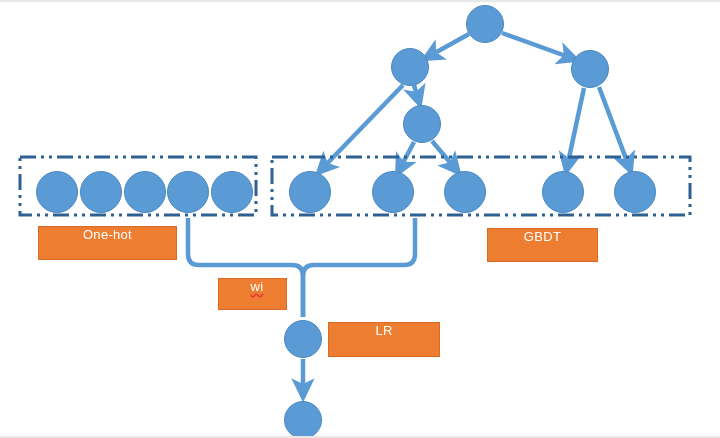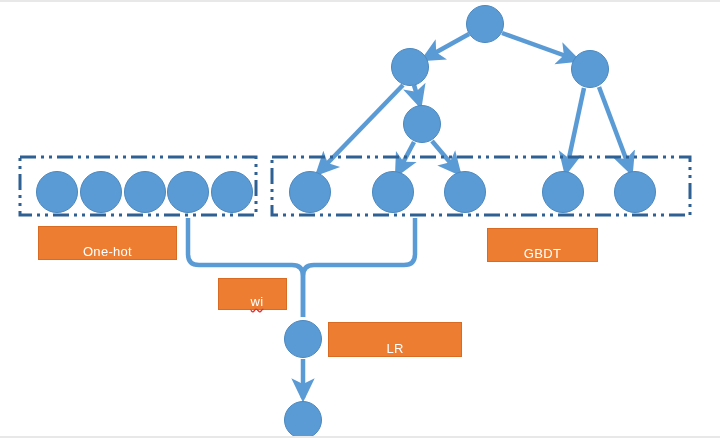--- a/index.html
+++ b/index.html
@@ -34,21 +34,21 @@
     border: 1px solid #4a88bf;
     box-sizing: border-box;
   }
   .label-box {
     position: absolute;
     background: #ED7D31;
     border: 1px solid #d96c22;
     box-sizing: border-box;
     color: #ffffff;
     display: flex;
-    align-items: flex-end;
+    align-items: flex-start;
     justify-content: center;
     font-size: 13px;
     letter-spacing: 0.3px;
     white-space: nowrap;
   }
   .misspelled {
     text-decoration: underline;
     text-decoration-style: wavy;
     text-decoration-color: #e03030;
     text-underline-offset: 2px;
@@ -115,17 +115,17 @@
   </div>
 
   <div class="label-box" style="left:487px;top:226px;width:111px;height:34px;">
     <span>GBDT</span>
   </div>
 
   <div class="label-box" style="left:218px;top:276px;width:69px;height:32px;">
     <span class="misspelled">wi</span>
   </div>
 
-  <div class="label-box" style="left:328px;top:320px;width:134px;height:35px;">
+  <div class="label-box" style="left:328px;top:320px;width:112px;height:35px;">
     <span>LR</span>
   </div>
 
 </div>
 
 </body></html>

